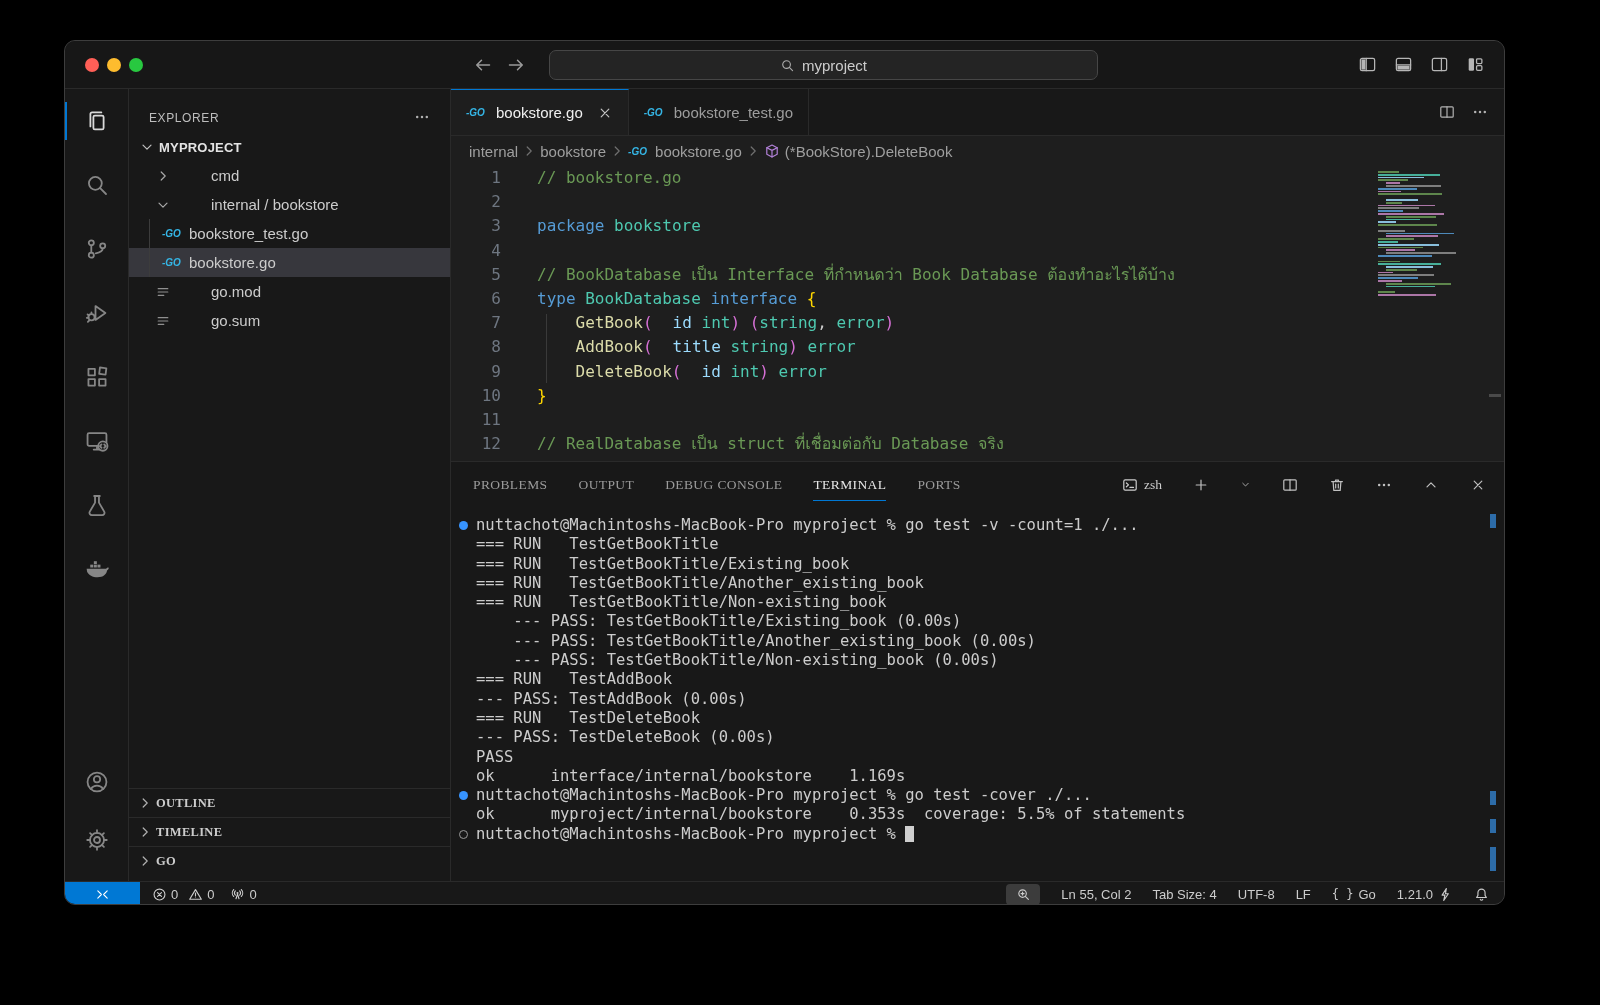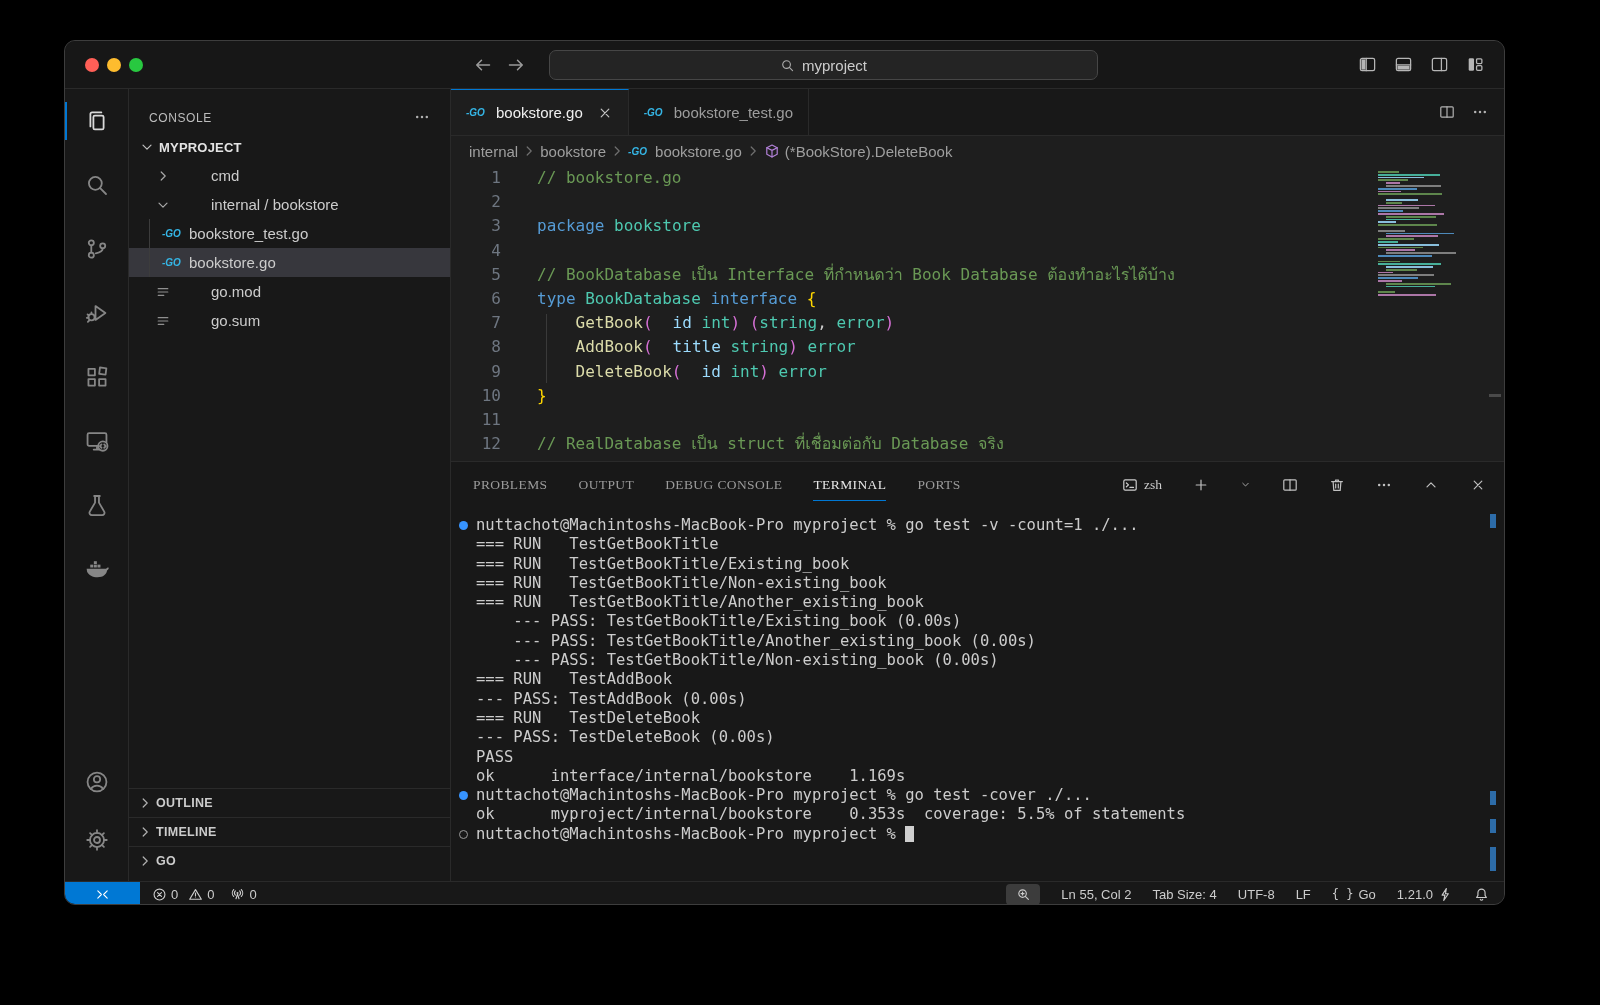--- a/index.html
+++ b/index.html
@@ -53,21 +53,21 @@
   #tree { position:relative; }
   .tree-row { height:29px; display:flex; align-items:center; gap:5px; position:relative; }
   .tree-row.selected { background:#37373d; }
   .tree-row .chev { width:16px; height:16px; color:#a8a8a8; }
   .tree-row.lvl1 { padding-left:26px;gap:40px; }
   .tree-row.lvl2 { padding-left:33px; }
   .go-badge { color:var(--c-go_blue,#35b5e5); font-style:italic; font-weight:bold; font-size:10px;
               width:22px; letter-spacing:0; flex:none; }
   .mod-icon { width:16px; height:16px; color:#8f8f8f; }
   .tree-guide { position:absolute; left:20px; width:1px; background:#3c3c3c; }
-  .sb-sections { position:absolute; left:0; right:0; bottom:6px; }
+  .sb-sections { position:absolute; left:0; right:0; bottom:6px;font-family:Liberation Serif, serif; }
   .sb-section { height:29px; border-top:1px solid #2a2a2a; display:flex; align-items:center;
                 padding-left:8px; gap:3px; font-weight:bold; font-size:12.5px; letter-spacing:.3px; }
   .sb-section .icon { width:16px; height:16px; color:#b0b0b0; }
 
   
   .main { flex:1; display:flex; flex-direction:column; background:#1e1e1e; min-width:0; }
   .editor-area { height:372px; }
   .tabbar { height:47px; background:#181818; display:flex; border-bottom:1px solid #2a2a2a; position:relative; }
   .tab { height:100%; display:flex; align-items:center; gap:8px; padding:0 15px; font-size:15px;
          color:#9d9d9d; background:#181818; border-right:1px solid #2a2a2a; position:relative; }
@@ -295,21 +295,21 @@
                 <circle cx="8" cy="8" r="4.7"></circle>
                 <path d="M8 1.5v1.9M8 12.6v1.9M1.5 8h1.9M12.6 8h1.9M3.4 3.4l1.4 1.4M11.2 11.2l1.4 1.4M12.6 3.4l-1.4 1.4M4.8 11.2l-1.4 1.4"></path>
               </svg>
             </span>
           </div>
         </div>
     </div>
 
     <div class="sidebar">
       <div class="sb-header">
-        <span>CONSOLE</span>
+        <span>EXPLORER</span>
         <span class="icon">
             <svg viewBox="0 0 16 16" fill="none" stroke="currentColor" stroke-width="1.2" stroke-linecap="round" stroke-linejoin="round" width="100%" height="100%">
               <g fill="currentColor" stroke="none">
                 <circle cx="3.2" cy="8" r="1.25"></circle>
                 <circle cx="8" cy="8" r="1.25"></circle>
                 <circle cx="12.8" cy="8" r="1.25"></circle>
               </g>
             </svg>
           </span>
       </div>
@@ -680,22 +680,22 @@
                 <svg viewBox="0 0 16 16" fill="none" stroke="currentColor" stroke-width="1.2" stroke-linecap="round" stroke-linejoin="round" width="100%" height="100%">
                   <path d="M4.2 4.2l7.6 7.6M11.8 4.2l-7.6 7.6"></path>
                 </svg>
               </span>
           </div>
         </div>
         <div class="terminal" id="terminal">
             <div class="t-line"><span class="t-dot filled"></span><span>nuttachot@Machintoshs-MacBook-Pro myproject % go test -v -count=1 ./...</span></div>
             <div class="t-line"><span>=== RUN   TestGetBookTitle</span></div>
             <div class="t-line"><span>=== RUN   TestGetBookTitle/Existing_book</span></div>
+            <div class="t-line"><span>=== RUN   TestGetBookTitle/Another_existing_book</span></div>
             <div class="t-line"><span>=== RUN   TestGetBookTitle/Non-existing_book</span></div>
-            <div class="t-line"><span>=== RUN   TestGetBookTitle/Another_existing_book</span></div>
             <div class="t-line"><span>    --- PASS: TestGetBookTitle/Existing_book (0.00s)</span></div>
             <div class="t-line"><span>    --- PASS: TestGetBookTitle/Another_existing_book (0.00s)</span></div>
             <div class="t-line"><span>    --- PASS: TestGetBookTitle/Non-existing_book (0.00s)</span></div>
             <div class="t-line"><span>=== RUN   TestAddBook</span></div>
             <div class="t-line"><span>--- PASS: TestAddBook (0.00s)</span></div>
             <div class="t-line"><span>=== RUN   TestDeleteBook</span></div>
             <div class="t-line"><span>--- PASS: TestDeleteBook (0.00s)</span></div>
             <div class="t-line"><span>PASS</span></div>
             <div class="t-line"><span>ok      interface/internal/bookstore    1.169s</span></div>
             <div class="t-line"><span class="t-dot filled"></span><span>nuttachot@Machintoshs-MacBook-Pro myproject % go test -cover ./...</span></div>

